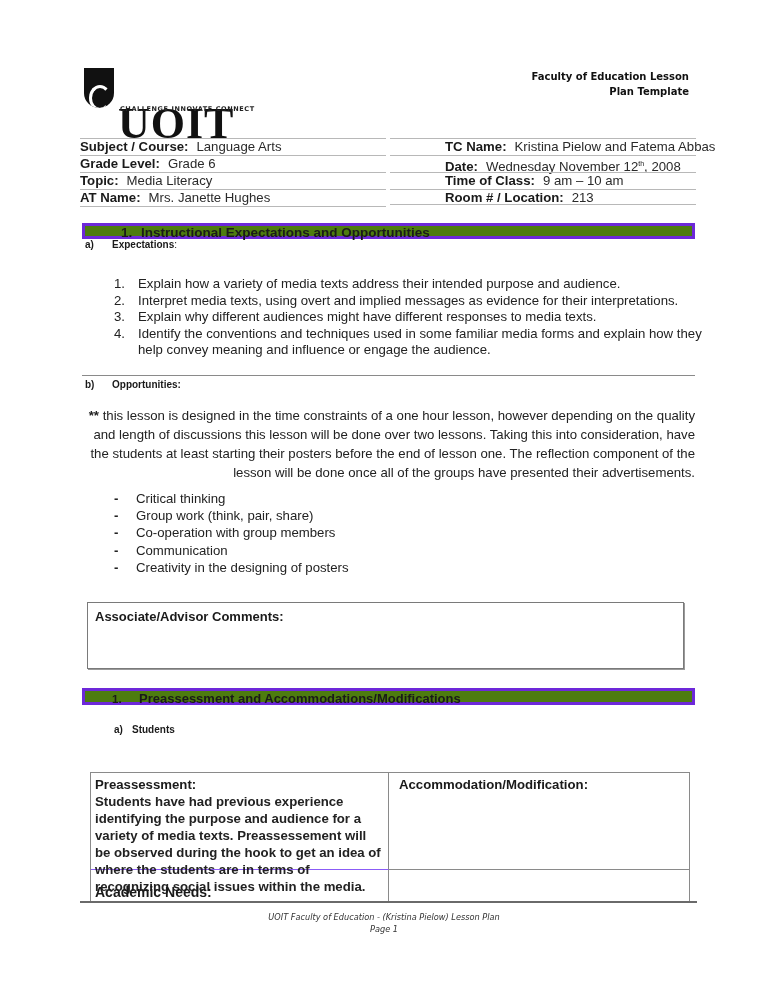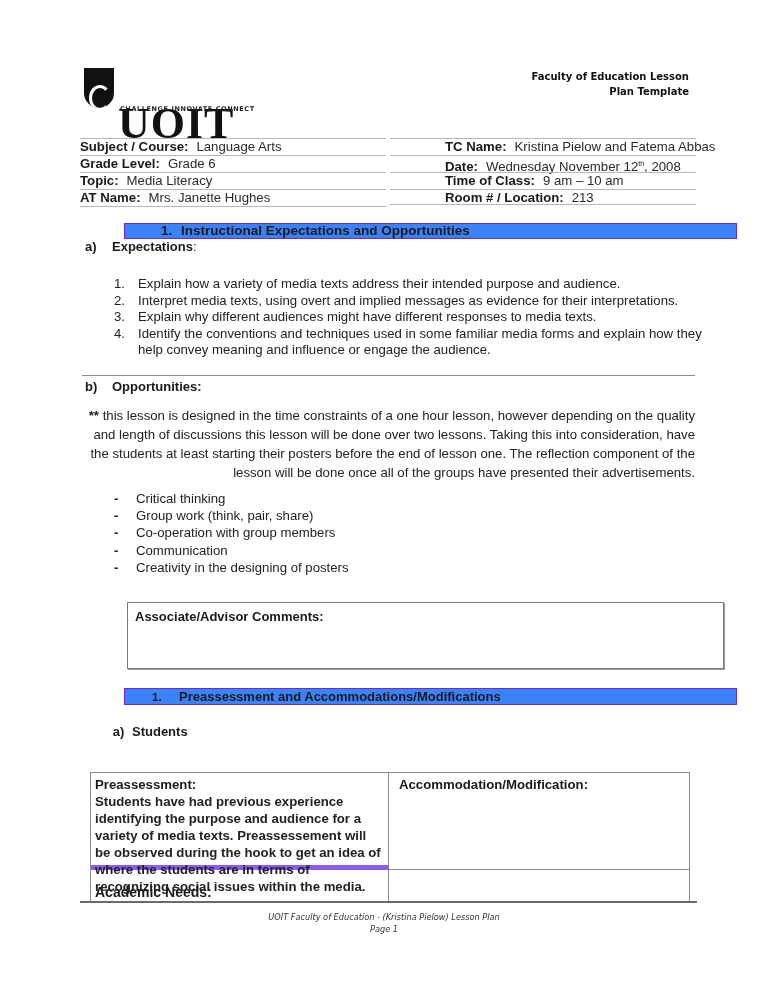--- a/index.html
+++ b/index.html
@@ -19,38 +19,38 @@
 
     .top-title { right: 79px; top: 69px; width: 160px; text-align: right; font-family: "DejaVu Sans", sans-serif; font-size: 10px; font-weight: bold; line-height: 15px; color: #111; }
 
     
     .info-row { position: absolute; height: 16px; font-size: 13.2px; line-height: 16px; white-space: nowrap; border-top: 1px solid #b8b8b8; }
     .info-row.last { border-bottom: 1px solid #b8b8b8; }
     .lbl { font-weight: bold; margin-right: 8px; }
     .val { color: #2a2a2a; }
 
     
-    .section-bar { position: absolute; background: #3b82f6; border: 1px solid #6d28d9; box-sizing: border-box; font-size: 13px; font-weight: bold; line-height: 14px; white-space: nowrap; margin-left: 42px; }
+    .section-bar { position: absolute; background: #4d7c0f; border: 3px solid #6d28d9; box-sizing: border-box; font-size: 13px; font-weight: bold; line-height: 14px; white-space: nowrap; }
     .section-bar .num { display: inline-block; }
-    .sub-heading { position: absolute; font-size: 13px; font-weight: bold; white-space: nowrap; }
+    .sub-heading { position: absolute; font-size: 10px; font-weight: bold; white-space: nowrap; }
     .sub-heading .letter { display: inline-block; width: 27px; }
 
     .num-list { position: absolute; margin: 0; padding: 0; list-style: none; font-size: 13.2px; line-height: 16.5px; color: #222; }
     .num-list li { position: relative; padding-left: 24px; }
     .num-list li .n { position: absolute; left: 0; top: 0; }
 
     .hr { position: absolute; height: 0; border-top: 1px solid #8a8a8a; }
 
     .para { position: absolute; font-size: 13.2px; line-height: 19px; color: #222; }
 
     .dash-list { position: absolute; margin: 0; padding: 0; list-style: none; font-size: 13.2px; line-height: 17.2px; color: #222; }
     .dash-list li { position: relative; padding-left: 22px; }
     .dash-list li .d { position: absolute; left: 0; top: 0; font-weight: bold; }
 
-    .comment-box { position: absolute; border: 1px solid #7a7a7a; box-sizing: border-box; box-shadow: 1px 1px 0 #9a9a9a; margin-left: 40px; }
+    .comment-box { position: absolute; border: 1px solid #7a7a7a; box-sizing: border-box; box-shadow: 1px 1px 0 #9a9a9a; }
     .comment-box .title { position: absolute; left: 7px; top: 6px; font-size: 13px; font-weight: bold; }
 
     .grid { position: absolute; border: 1px solid #8a8a8a; box-sizing: border-box; }
     .cell { position: absolute; box-sizing: border-box; }
     .cell-title { font-size: 13.2px; font-weight: bold; line-height: 17px; }
     .cell-text { font-size: 13.2px; line-height: 17px; color: #222; font-weight: bold; }
 
     .footer { position: absolute; left: 0; width: 768px; top: 911px; text-align: center; font-family: "DejaVu Sans", sans-serif; font-style: italic; font-size: 8.2px; line-height: 12px; color: #333; }
   </style>
 </head>
@@ -136,21 +136,21 @@
 
 <div class="section-bar" style="left:82px; top:688px; width:613px; height:17px; padding-left:27px; padding-top:1px;">
   <span class="num" style="width:27px; font-size:11.5px;">1.</span><span>Preassessment and Accommodations/Modifications</span>
 </div>
 
 <div class="sub-heading" style="left:105px; top:724px;text-align:center;">
   <span class="letter">a)</span><span>Students</span>
 </div>
 
 <div class="grid" style="left:90px; top:772px; width:600px; height:131px;">
-  <div class="cell" style="left:0; top:0; width:298px; height:97px; border-right:1px solid #8a8a8a; border-bottom:5px solid #8b5cf6; padding:3px 4px;">
+  <div class="cell" style="left:0; top:0; width:298px; height:97px; border-right:1px solid #8a8a8a; border-bottom:1px solid #8b5cf6; padding:3px 4px;">
     <div class="cell-title">Preassessment:</div>
     <div class="cell-text">Students have had previous experience identifying the purpose and audience for a variety of media texts. Preassessement will be observed during the hook to get an idea of where the students are in terms of recognizing social issues within the media.</div>
   </div>
   <div class="cell" style="left:298px; top:0; width:300px; height:97px; border-bottom:1px solid #8a8a8a; padding:3px 10px;">
     <div class="cell-title">Accommodation/Modification:</div>
   </div>
   <div class="cell" style="left:0; top:97px; width:298px; height:33px; border-right:1px solid #8a8a8a; padding:14px 4px 6px;">
     <div class="cell-title" style="font-size:14px;">Academic Needs:</div>
   </div>
   <div class="cell" style="left:298px; top:97px; width:300px; height:33px;"></div>

